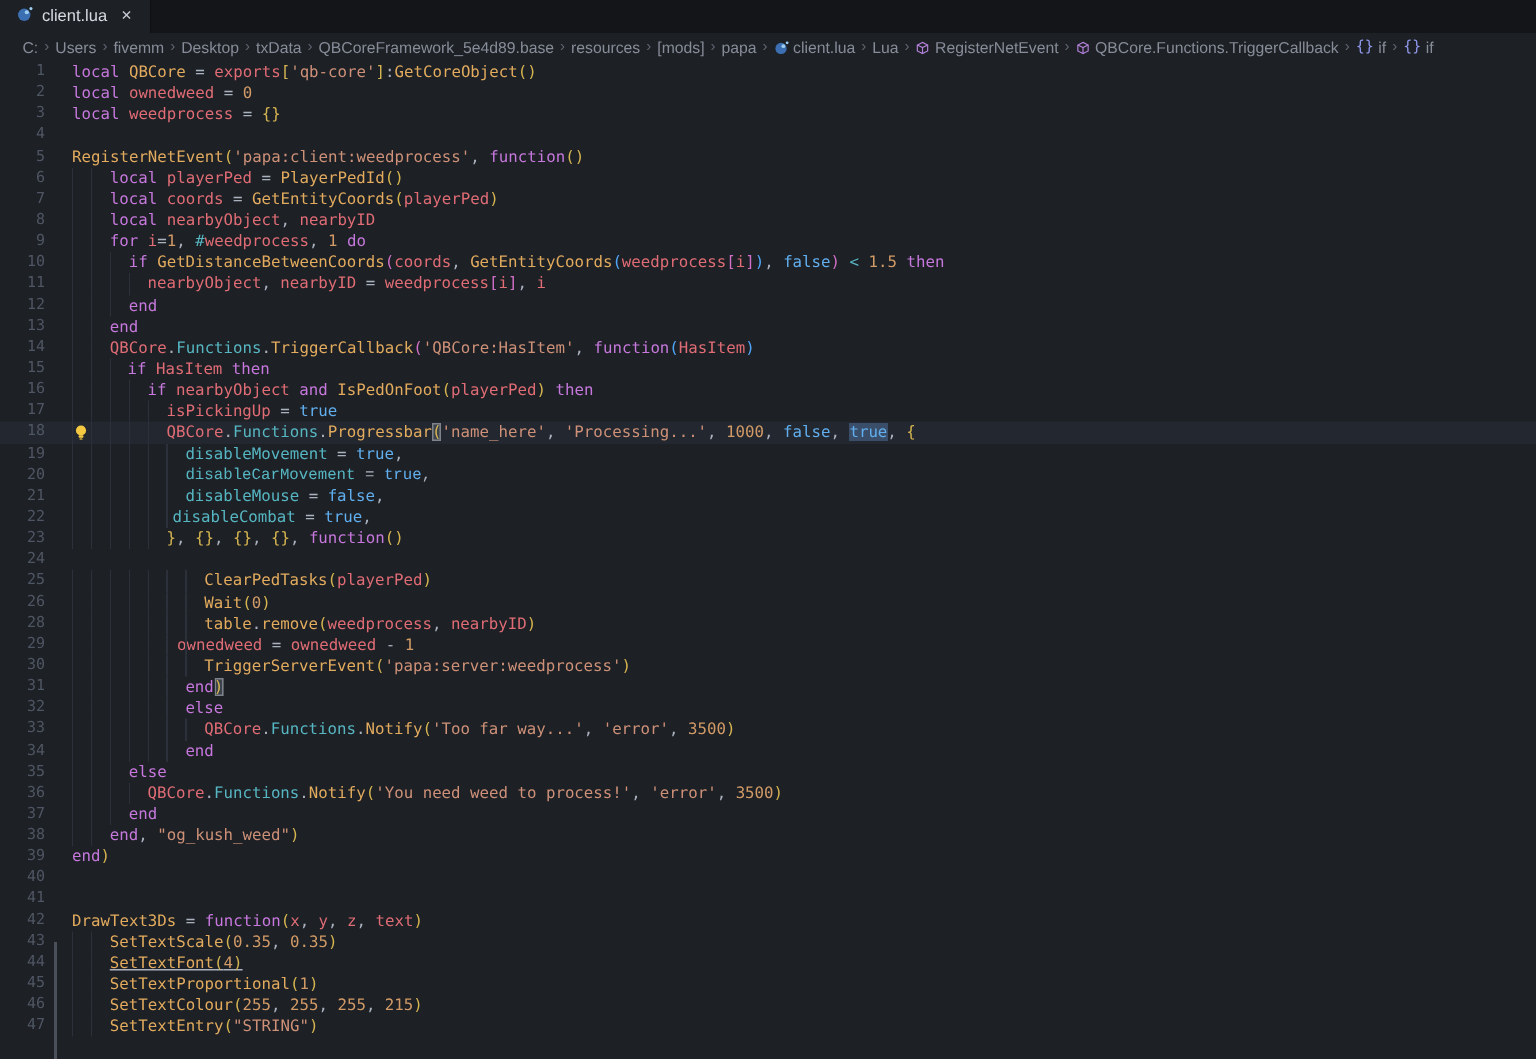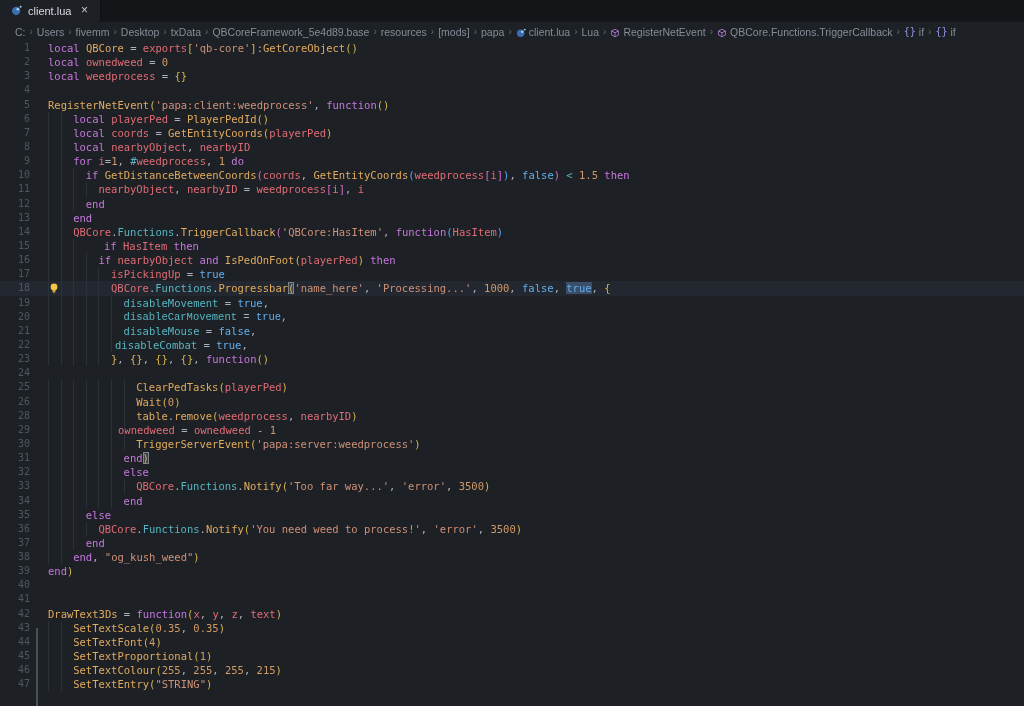--- a/index.html
+++ b/index.html
@@ -196,21 +196,21 @@
     <div class="line">
       <span class="ln">13</span>
       <span class="lc" style="padding-left: 25.2px;"><span class="guides" style="width: 23.2px;"></span><span class="tok kw">end</span></span>
     </div>
     <div class="line">
       <span class="ln">14</span>
       <span class="lc" style="padding-left: 25.2px;"><span class="guides" style="width: 23.2px;"></span><span class="tok var">QBCore</span><span class="tok txt">.</span><span class="tok prop">Functions</span><span class="tok txt">.</span><span class="tok fn">TriggerCallback</span><span class="tok b2">(</span><span class="tok str">'QBCore:HasItem'</span><span class="tok txt">, </span><span class="tok kw">function</span><span class="tok b3">(</span><span class="tok var">HasItem</span><span class="tok b3">)</span></span>
     </div>
     <div class="line">
       <span class="ln">15</span>
-      <span class="lc" style="padding-left: 56px;"><span class="guides" style="width: 35.8px;"></span><span class="tok kw">if</span><span class="tok txt"> </span><span class="tok var">HasItem</span><span class="tok txt"> </span><span class="tok kw">then</span></span>
+      <span class="lc" style="padding-left: 37px;"><span class="guides" style="width: 35.8px;"></span><span class="tok kw">if</span><span class="tok txt"> </span><span class="tok var">HasItem</span><span class="tok txt"> </span><span class="tok kw">then</span></span>
     </div>
     <div class="line">
       <span class="ln">16</span>
       <span class="lc" style="padding-left: 50.4px;"><span class="guides" style="width: 48.4px;"></span><span class="tok kw">if</span><span class="tok txt"> </span><span class="tok var">nearbyObject</span><span class="tok txt"> </span><span class="tok kw">and</span><span class="tok txt"> </span><span class="tok fn">IsPedOnFoot</span><span class="tok b1">(</span><span class="tok var">playerPed</span><span class="tok b1">)</span><span class="tok txt"> </span><span class="tok kw">then</span></span>
     </div>
     <div class="line">
       <span class="ln">17</span>
       <span class="lc" style="padding-left: 63px;"><span class="guides" style="width: 61px;"></span><span class="tok var">isPickingUp</span><span class="tok txt"> = </span><span class="tok bool">true</span></span>
     </div>
     <div class="line current">
@@ -313,21 +313,21 @@
     <div class="line">
       <span class="ln">42</span>
       <span class="lc" style="padding-left: 0px;"><span class="tok fn">DrawText3Ds</span><span class="tok txt"> = </span><span class="tok kw">function</span><span class="tok b1">(</span><span class="tok var">x</span><span class="tok txt">, </span><span class="tok var">y</span><span class="tok txt">, </span><span class="tok var">z</span><span class="tok txt">, </span><span class="tok var">text</span><span class="tok b1">)</span></span>
     </div>
     <div class="line">
       <span class="ln">43</span>
       <span class="lc" style="padding-left: 25.2px;"><span class="guides" style="width: 23.2px;"></span><span class="tok fn">SetTextScale</span><span class="tok b1">(</span><span class="tok num">0.35</span><span class="tok txt">, </span><span class="tok num">0.35</span><span class="tok b1">)</span></span>
     </div>
     <div class="line">
       <span class="ln">44</span>
-      <span class="lc" style="padding-left: 25.2px;"><span class="guides" style="width: 23.2px;"></span><span class="tok fn">SetTextFont</span><span class="tok b1">(</span><span class="tok num">4</span><span class="tok b1">)</span></span>
+      <span class="lc" style="padding-left: 25.2px; text-decoration: underline;"><span class="guides" style="width: 23.2px;"></span><span class="tok fn">SetTextFont</span><span class="tok b1">(</span><span class="tok num">4</span><span class="tok b1">)</span></span>
     </div>
     <div class="line">
       <span class="ln">45</span>
       <span class="lc" style="padding-left: 25.2px; text-align: right;"><span class="guides" style="width: 23.2px;"></span><span class="tok fn">SetTextProportional</span><span class="tok b1">(</span><span class="tok num">1</span><span class="tok b1">)</span></span>
     </div>
     <div class="line">
       <span class="ln">46</span>
       <span class="lc" style="padding-left: 25.2px;"><span class="guides" style="width: 23.2px;"></span><span class="tok fn">SetTextColour</span><span class="tok b1">(</span><span class="tok num">255</span><span class="tok txt">, </span><span class="tok num">255</span><span class="tok txt">, </span><span class="tok num">255</span><span class="tok txt">, </span><span class="tok num">215</span><span class="tok b1">)</span></span>
     </div>
     <div class="line">

